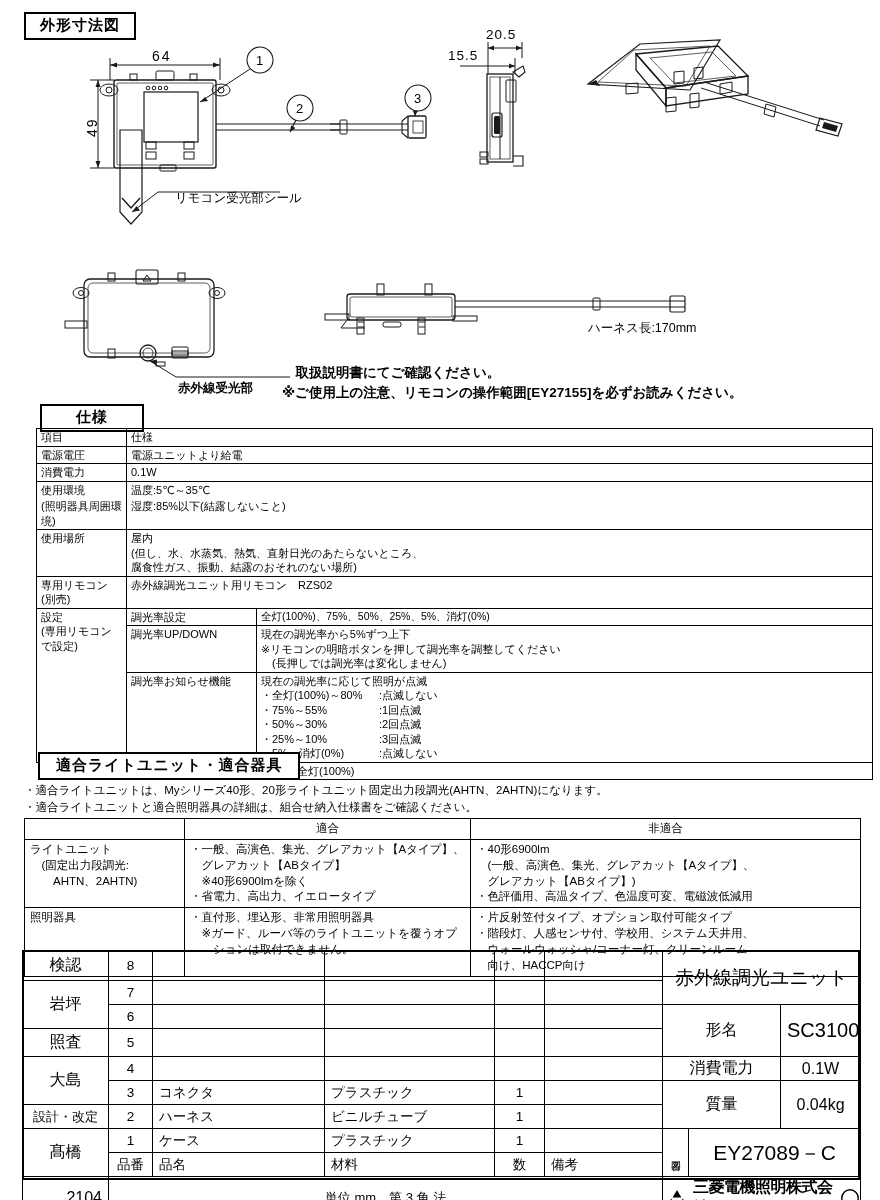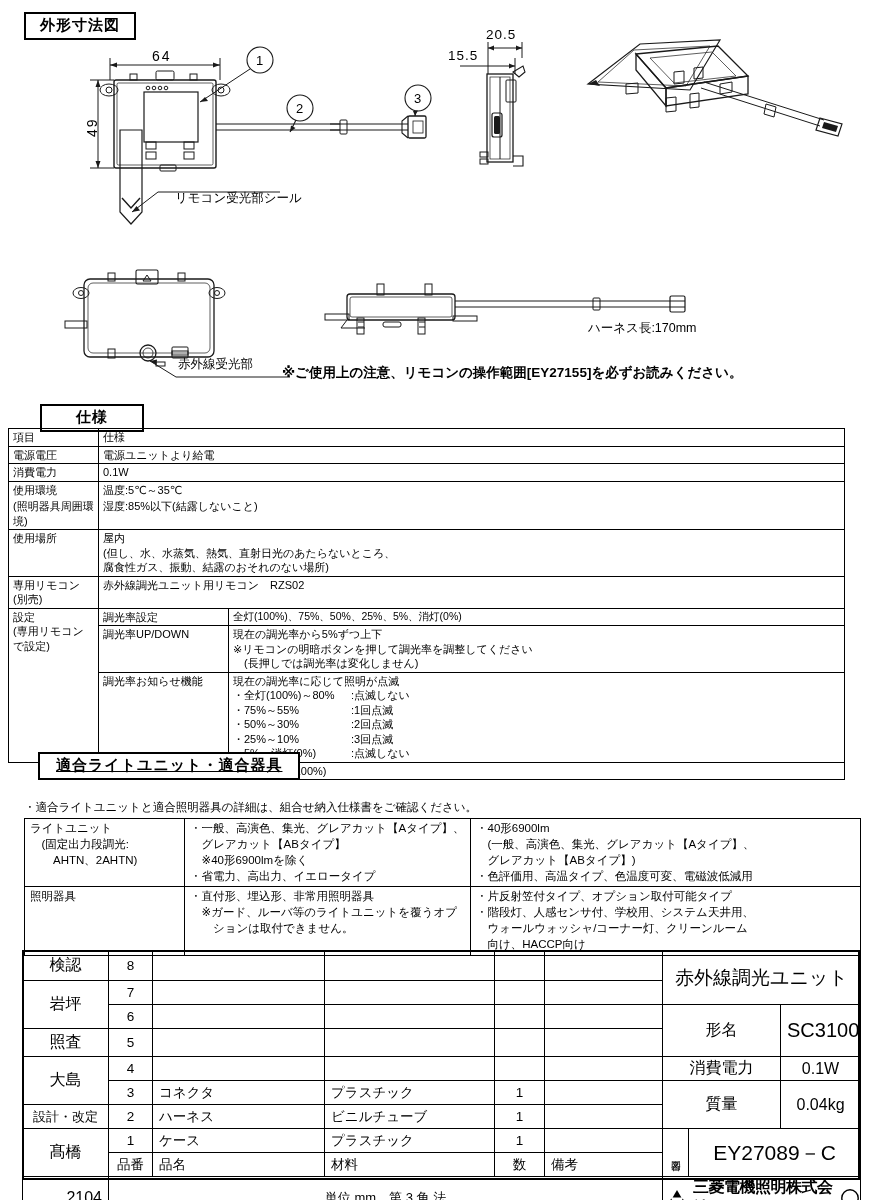--- a/index.html
+++ b/index.html
@@ -19,21 +19,21 @@
     padding:2px 14px 3px; line-height:1.25;
   }
 
   
   .abs{ position:absolute; }
   .lbl{ position:absolute; font-size:11.5px; white-space:nowrap; }
   svg{ display:block; overflow:visible; }
 
   
   table{ border-collapse:collapse; table-layout:fixed; }
-  .spec-tbl{ position:absolute; left:8px; top:428px; width:836px; font-size:11px;border-radius:12px; }
+  .spec-tbl{ position:absolute; left:36px; top:428px; width:836px; font-size:11px;border-radius:12px; }
   .spec-tbl td{
     border:1px solid #000; padding:1px 4px; vertical-align:top;
     line-height:1.32; font-size:11px;
   }
   .spec-tbl td.nb-b{ border-bottom:none; }
   .spec-tbl td.nb-t{ border-top:none; }
   .spec-tbl .mono{ font-size:10.5px; }
 
   .fit-tbl{ position:absolute; left:24px; top:818px; width:836px; font-size:11px; }
   .fit-tbl td{
@@ -242,21 +242,21 @@
         <circle cx="88" cy="88" r="5" stroke-width="0.8"></circle>
         <rect x="5" y="56" width="22" height="7"></rect>
         <rect x="96" y="97" width="9" height="4"></rect>
 
         <line x1="90" y1="96" x2="116" y2="112"></line>
         <path d="M90 96 l6.5 4 l0.5 -5.5 z" fill="#1a1a1a" stroke="none"></path>
         <line x1="116" y1="112" x2="230" y2="112"></line>
       </g>
     </svg>
   </div>
-  <div class="lbl" style="left:178px; top:356px; font-size:12.5px;">赤外線受光部</div>
+  <div class="lbl" style="left:178px; top:380px; font-size:12.5px;font-weight:bold;">赤外線受光部</div>
 
   <div class="abs" style="left:325px; top:272px;">
     <svg width="360" height="75" viewBox="0 0 360 75">
       <g stroke="#1a1a1a" fill="none" stroke-width="1">
         <rect x="22" y="22" width="108" height="26" rx="3" stroke-width="1.3"></rect>
         <rect x="25" y="25" width="102" height="20" rx="2" stroke-width="0.7"></rect>
         <rect x="52" y="12" width="7" height="11"></rect>
         <rect x="100" y="12" width="7" height="11"></rect>
         <rect x="32" y="46" width="7" height="16"></rect>
         <rect x="93" y="46" width="7" height="16"></rect>
@@ -271,20 +271,21 @@
         <line x1="130" y1="29" x2="360" y2="29"></line>
         <line x1="130" y1="35" x2="360" y2="35"></line>
         <rect x="268" y="26" width="7" height="12" rx="1"></rect>
         <rect x="345" y="24" width="15" height="16" rx="1.5" stroke-width="1.2"></rect>
       </g>
     </svg>
   </div>
   <div class="lbl" style="left:588px; top:320px; font-size:12.5px;">ハーネス長:170mm</div>
 
   <div class="note-blk" style="left:282px; top:363px;">
+    <div>　取扱説明書にてご確認ください。</div>
     <div>※ご使用上の注意、リモコンの操作範囲[EY27155]を必ずお読みください。</div>
   </div>
 
   <div class="abs" style="left:40px; top:404px;">
     <span class="caption-box" style="padding:2px 34px 3px;">仕様</span>
   </div>
 
   <table class="spec-tbl">
     <colgroup>
       <col style="width:90px">
@@ -369,31 +370,37 @@
       </tr>
       <tr>
         <td style="border:none;"></td>
         <td style="text-align:left;">初期設定</td>
         <td>調光率:全灯(100%)</td>
       </tr>
     </tbody>
   </table>
 
   <div class="abs" style="left:38px; top:752px;">
-    <span class="caption-box" style="padding:2px 16px 3px;text-decoration:underline;">適合ライトユニット・適合器具</span>
-  </div>
+    <span class="caption-box" style="padding:2px 16px 3px;">適合ライトユニット・適合器具</span>
+  </div>
+  <div class="bullet-line" style="left:24px; top:783px;">・適合ライトユニットは、Myシリーズ40形、20形ライトユニット固定出力段調光(AHTN、2AHTN)になります。</div>
   <div class="bullet-line" style="left:24px; top:800px;">・適合ライトユニットと適合照明器具の詳細は、組合せ納入仕様書をご確認ください。</div>
 
   <table class="fit-tbl">
     <colgroup>
         <col style="width:160px">
         <col style="width:286px">
         <col style="width:390px">
       </colgroup>
     <tbody>
+      <tr>
+        <td></td>
+        <td class="hd">適合</td>
+        <td class="hd">非適合</td>
+      </tr>
       <tr>
         <td>
           <div>ライトユニット</div>
           <div>　(固定出力段調光:</div>
           <div>　　AHTN、2AHTN)</div>
         </td>
         <td>
           <div>・一般、高演色、集光、グレアカット【Aタイプ】、</div>
           <div>　グレアカット【ABタイプ】</div>
           <div>　※40形6900lmを除く</div>

